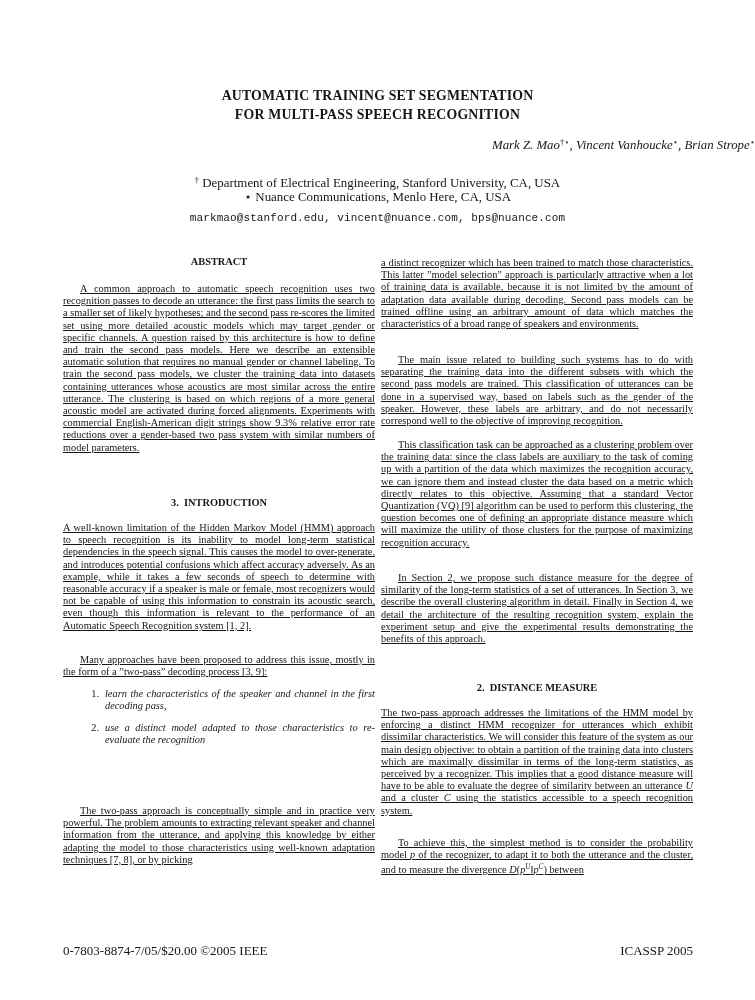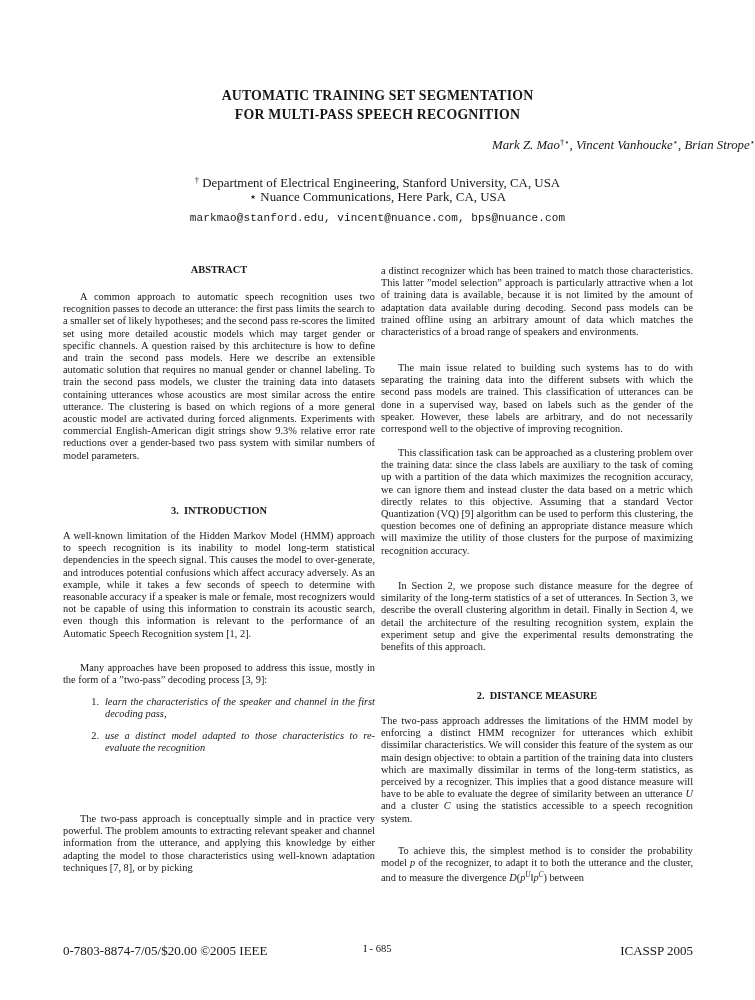--- a/index.html
+++ b/index.html
@@ -43,34 +43,34 @@
   .emails {
     top: 212px;
     font-family: "Liberation Mono", monospace;
     font-size: 11px;
     letter-spacing: 0.1px;
   }
 
   
   .col {
     position: absolute;
-    top: 8px;
+    top: 0;
     height: 804px;
     font-size: 10.35px;
     line-height: 12.2px;
   }
   .col-left  { left: 63px;  width: 312px; }
   .col-right { left: 381px; width: 312px; }
 
   .sec-heading {
     font-weight: bold;
     text-align: center;
     font-size: 10.4px;
   }
-  .p { text-align: justify; }
+  .p { text-align: justify; text-decoration: underline; }
   .p.ind { text-indent: 17px; }
 
   .list-item { display: flex; }
   .list-item .num {
     flex: 0 0 15px;
     margin-left: 21px;
     text-align: right;
     padding-right: 0;
   }
   .list-item .li-text {
@@ -96,21 +96,21 @@
 
   <div class="block title center">
     <div>AUTOMATIC TRAINING SET SEGMENTATION</div>
     <div>FOR MULTI-PASS SPEECH RECOGNITION</div>
   </div>
 
   <div class="block authors center"><span>Mark Z. Mao</span><sup>†⋆</sup><span>, Vincent Vanhoucke</span><sup>⋆</sup><span>, Brian Strope</span><sup>⋆</sup></div>
 
   <div class="block affil center">
     <div><sup>†</sup><span> Department of Electrical Engineering, Stanford University, CA, USA</span></div>
-    <div>⋆ Nuance Communications, Here Park, CA, USA</div>
+    <div>⋆ Nuance Communications, Menlo Here, CA, USA</div>
   </div>
 
   <div class="block emails center">markmao@stanford.edu, vincent@nuance.com, bps@nuance.com</div>
 
   <div class="col col-left">
     <div class="block sec-heading" style="top:256px">ABSTRACT</div>
     <div class="block p ind" style="top:283px">A common approach to automatic speech recognition uses two recognition passes to decode an utterance: the first pass limits the search to a smaller set of likely hypotheses; and the second pass re-scores the limited set using more detailed acoustic models which may target gender or specific channels. A question raised by this architecture is how to define and train the second pass models. Here we describe an extensible automatic solution that requires no manual gender or channel labeling. To train the second pass models, we cluster the training data into datasets containing utterances whose acoustics are most similar across the entire utterance. The clustering is based on which regions of a more general acoustic model are activated during forced alignments. Experiments with commercial English-American digit strings show 9.3% relative error rate reductions over a gender-based two pass system with similar numbers of model parameters.</div>
 
     <div class="block sec-heading" style="top:497px">3. INTRODUCTION</div>
     <div class="block p" style="top:522px">A well-known limitation of the Hidden Markov Model (HMM) approach to speech recognition is its inability to model long-term statistical dependencies in the speech signal. This causes the model to over-generate, and introduces potential confusions which affect accuracy adversely. As an example, while it takes a few seconds of speech to determine with reasonable accuracy if a speaker is male or female, most recognizers would not be capable of using this information to constrain its acoustic search, even though this information is relevant to the performance of an Automatic Speech Recognition system [1, 2].</div>
@@ -135,16 +135,15 @@
     <div class="block p ind" style="top:572px">In Section 2, we propose such distance measure for the degree of similarity of the long-term statistics of a set of utterances. In Section 3, we describe the overall clustering algorithm in detail. Finally in Section 4, we detail the architecture of the resulting recognition system, explain the experiment setup and give the experimental results demonstrating the benefits of this approach.</div>
 
     <div class="block sec-heading" style="top:682px">2. DISTANCE MEASURE</div>
 
     <div class="block p" style="top:707px"><span>The two-pass approach addresses the limitations of the HMM model by enforcing a distinct HMM recognizer for utterances which exhibit dissimilar characteristics. We will consider this feature of the system as our main design objective: to obtain a partition of the training data into clusters which are maximally dissimilar in terms of the long-term statistics, as perceived by a recognizer. This implies that a good distance measure will have to be able to evaluate the degree of similarity between an utterance </span><span class="it">U</span><span> and a cluster </span><span class="it">C</span><span> using the statistics accessible to a speech recognition system.</span></div>
 
     <div class="block p ind" style="top:837px"><span>To achieve this, the simplest method is to consider the probability model </span><span class="it">p</span><span> of the recognizer, to adapt it to both the utterance and the cluster, and to measure the divergence </span><span class="it">D</span><span>(</span><span class="it">p</span><sup class="m"><span class="it">U</span></sup><span>‖</span><span class="it">p</span><sup class="m"><span class="it">C</span></sup><span>)</span><span> between</span></div>
   </div>
 
   <div class="footer-left">0-7803-8874-7/05/$20.00 ©2005 IEEE</div>
-  <div class="footer-center">I - 685</div>
   <div class="footer-right">ICASSP 2005</div>
 
 </div>
 
 </body></html>

